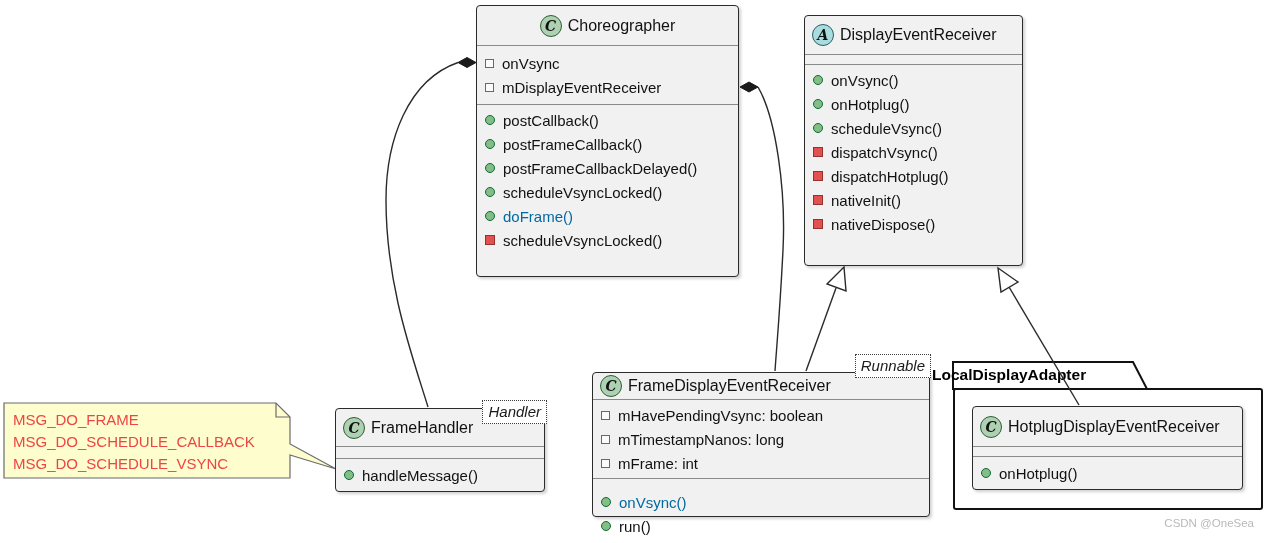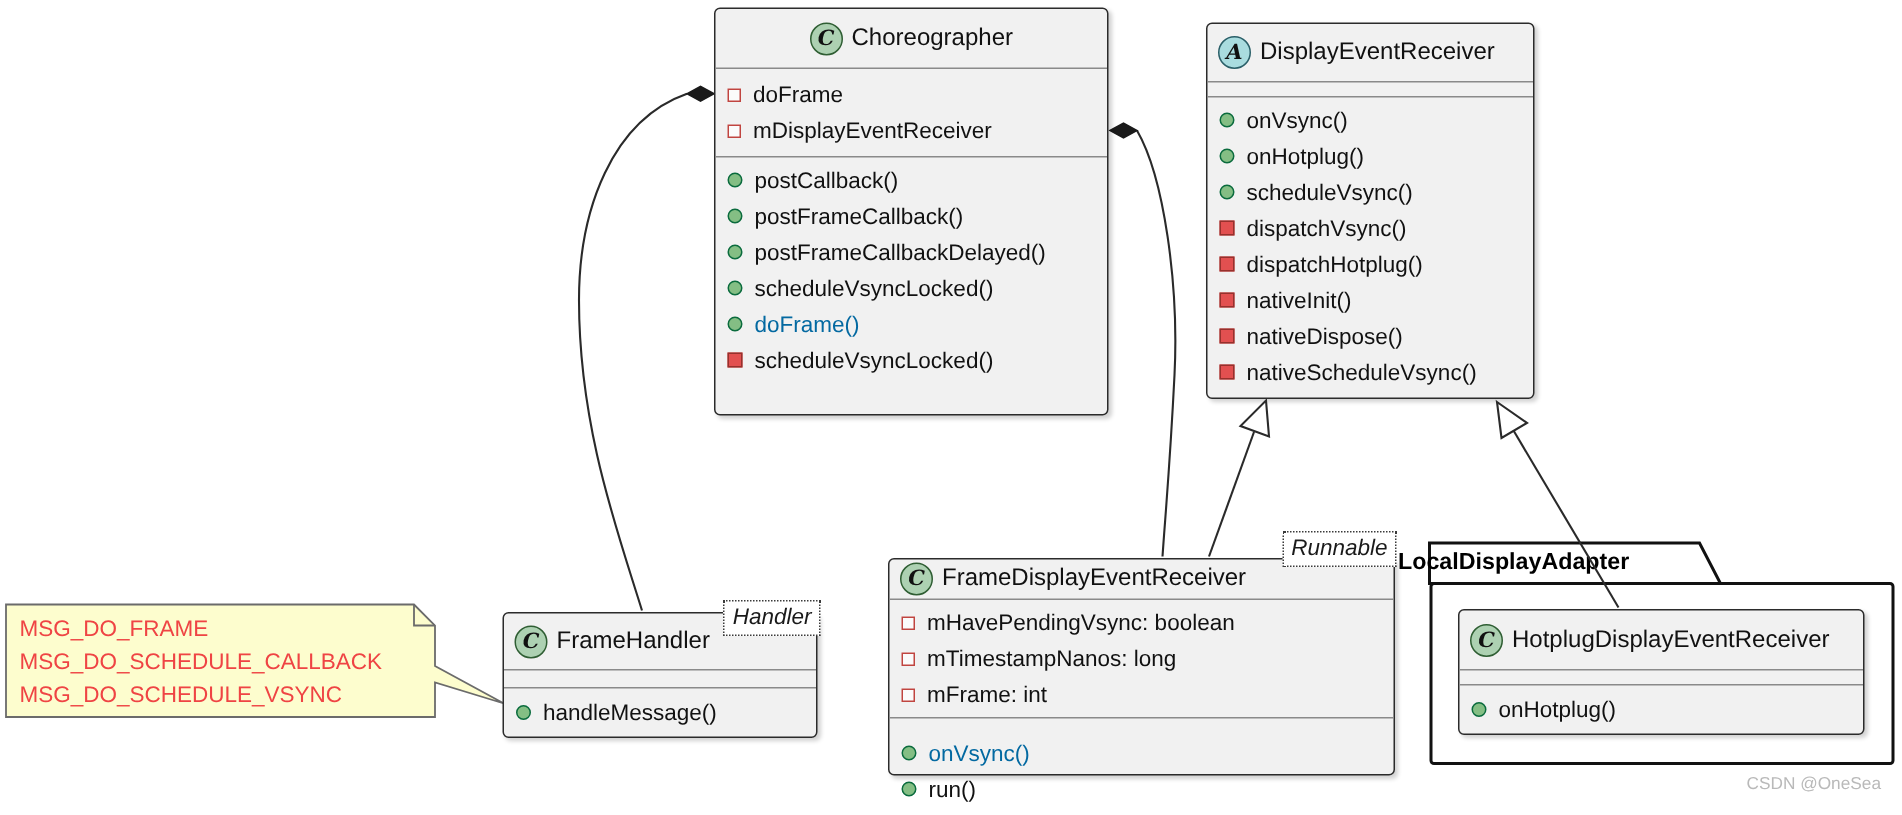--- a/index.html
+++ b/index.html
@@ -69,21 +69,21 @@
   <div class="pkg-title" style="left:932px;top:366px;">LocalDisplayAdapter</div>
 
   <div class="cls" style="left:476px;top:5px;width:263px;height:272px;">
     <div class="hdr center" style="height:39px;">
       <span class="spot c">C</span>
       <span class="cname">Choreographer</span>
     </div>
     <div class="sec" style="padding:5px 0;">
       <div class="row">
           <span class="ic privf"></span>
-          <span>doFrame</span>
+          <span>onVsync</span>
         </div>
       <div class="row">
           <span class="ic privf"></span>
           <span>mDisplayEventReceiver</span>
         </div>
     </div>
     <div class="sec" style="padding:3px 0;">
       <div class="row">
           <span class="ic pub"></span>
           <span>postCallback()</span>
@@ -139,24 +139,20 @@
           <span>dispatchHotplug()</span>
         </div>
       <div class="row">
           <span class="ic privm"></span>
           <span>nativeInit()</span>
         </div>
       <div class="row">
           <span class="ic privm"></span>
           <span>nativeDispose()</span>
         </div>
-      <div class="row">
-          <span class="ic privm"></span>
-          <span>nativeScheduleVsync()</span>
-        </div>
     </div>
   </div>
 
   <div class="cls" style="left:592px;top:372px;width:338px;height:145px;">
     <div class="tab" style="right:-2px;top:-19px;">Runnable</div>
     <div class="hdr" style="height:26px;">
       <span class="spot c">C</span>
       <span class="cname">FrameDisplayEventReceiver</span>
     </div>
     <div class="sec" style="padding:3px 0;">

